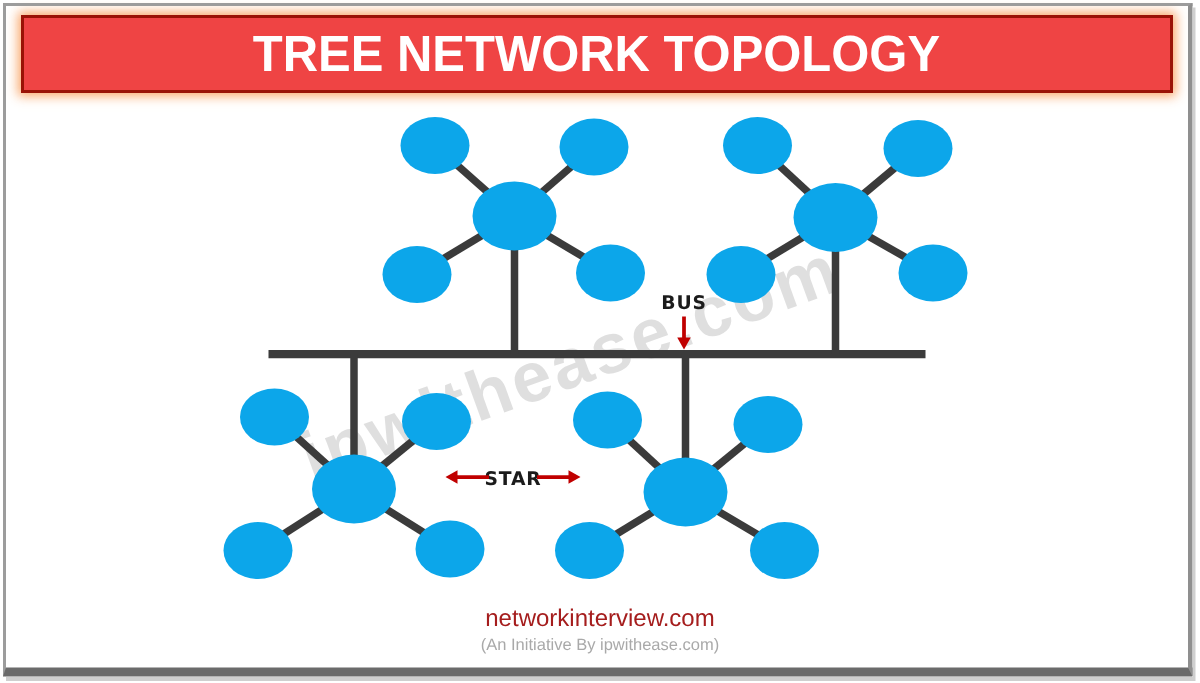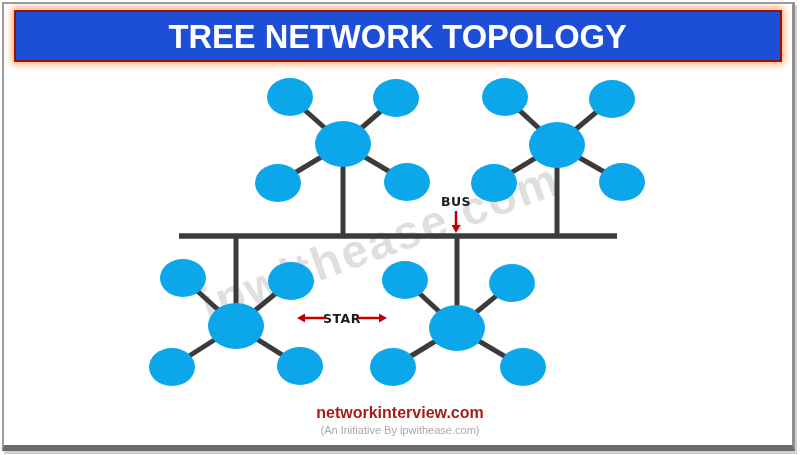--- a/index.html
+++ b/index.html
@@ -23,21 +23,21 @@
     border-right: 3px solid #8f8f8f;
     border-bottom: 6px solid #6b6b6b;
     box-shadow: 2px 3px 0 #cfcfcf;
     pointer-events: none;
     z-index: 6;
   }
   .banner {
     position: absolute;
     left: 14px; top: 10px;
     width: 768px; height: 52px;
-    background: #1d4ed8;
+    background: #ef4444;
     border: 2px solid #9a1206;
     box-sizing: border-box;
     box-shadow: 0 0 7px 2px rgba(248, 150, 80, 0.85);
     display: flex;
     align-items: center;
     justify-content: center;
     z-index: 3;
   }
   .banner-title {
     color: #ffffff;
@@ -69,21 +69,21 @@
   }
   #diagram text {
     font-family: "DejaVu Sans", "Liberation Sans", sans-serif;
   }
   .footer-site {
     position: absolute;
     top: 404px;
     width: 100%;
     text-align: center;
     color: #a51d1d;
-    font-weight: bold;
+    font-weight: normal;
     font-size: 16px;
     z-index: 3;
   }
   .footer-tagline {
     position: absolute;
     top: 424px;
     width: 100%;
     text-align: center;
     color: #a9a9a9;
     font-size: 11px;

